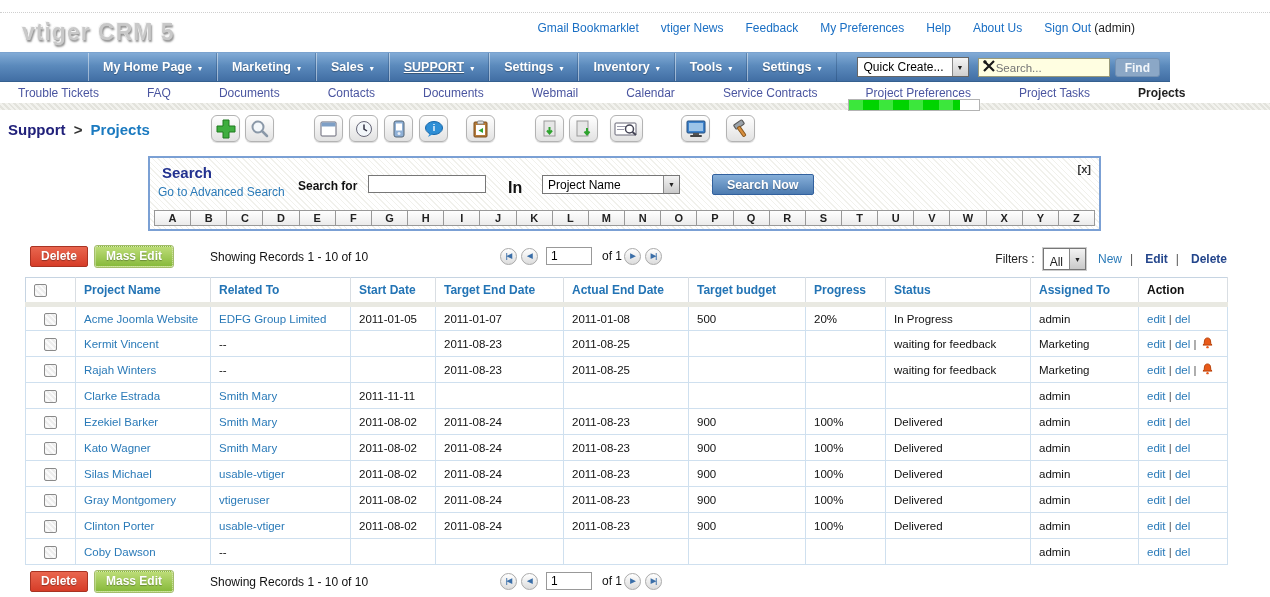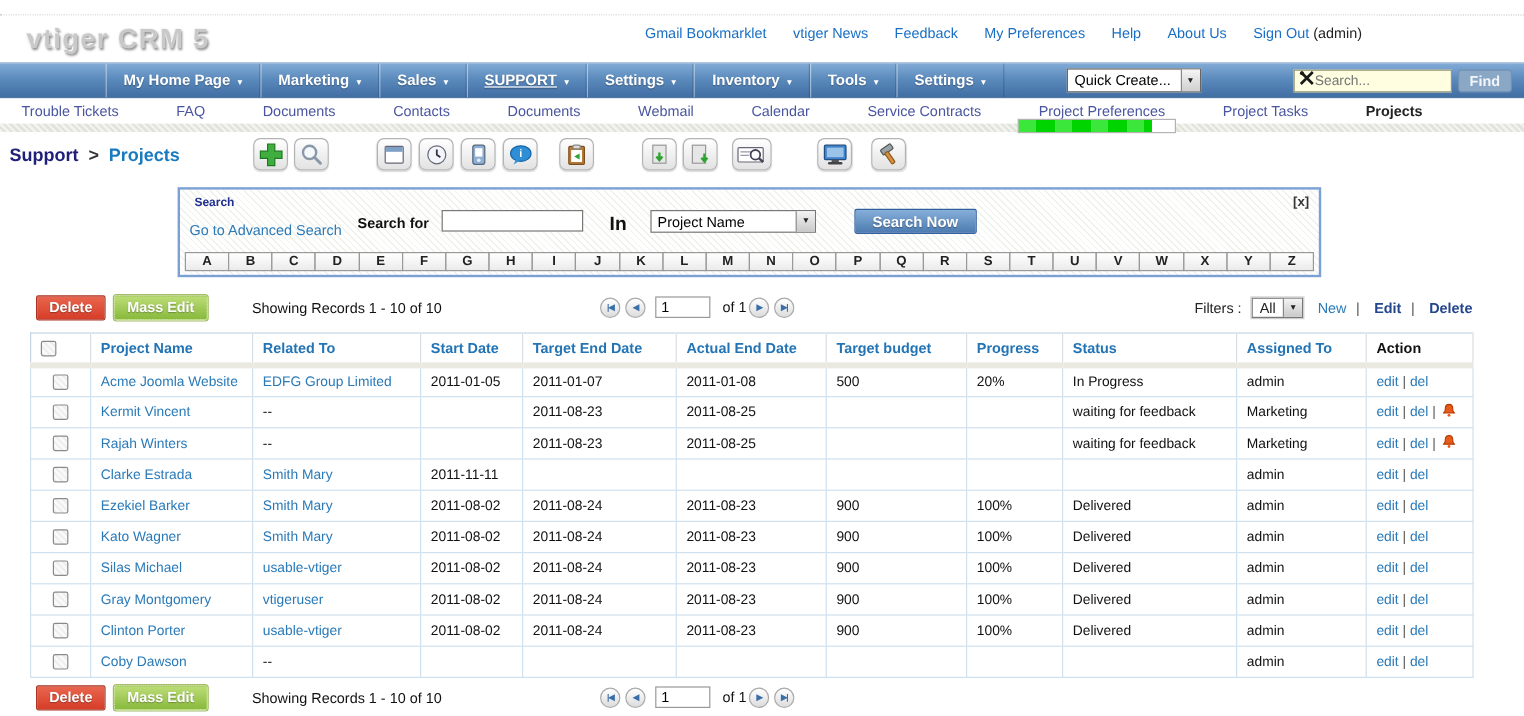--- a/index.html
+++ b/index.html
@@ -10,23 +10,23 @@
   
   .topstrip { position:absolute; left:0; top:0; width:1270px; height:13px; background:#fff; border-bottom:1px dotted #cfcfcf; }
   .brandrow { position:absolute; left:0; top:13px; width:1149px; height:39px; background:#fff; }
   .logo { position:absolute; left:22px; top:6px; font-size:23px; font-weight:bold; letter-spacing:1px;
     color:#c9c9c9; text-shadow:-1px -1px 0 #f5f5f5, 1px 2px 2px #8d8d8d; }
   .toplinks { position:absolute; right:14px; top:8px; font-size:12px; color:#1a6fc4; white-space:nowrap; }
   .toplink { color:#1a6fc4; margin-left:22px; cursor:pointer; }
   .admin-label { color:#222; }
 
   
-  .menubar { position:absolute; left:0; top:52px; width:1270px; height:30px;
+  .menubar { position:absolute; left:0; top:52px; width:1170px; height:30px;
     background:linear-gradient(#82abd6,#5b8abc 45%,#416ea4); border-top:1px solid #7ba3cf; border-bottom:1px solid #35608f;
-    display:flex; align-items:center;gap:32px; }
+    display:flex; align-items:center; }
   .menu-items { display:flex; height:100%; margin-left:88px; }
   .menu-item { display:flex; align-items:center; padding:0 14px; height:100%; cursor:pointer;
     border-left:1px solid rgba(255,255,255,.45); border-right:1px solid rgba(20,50,90,.28); }
   .menu-item .ml { color:#fff; font-weight:bold; font-size:12.5px; text-shadow:0 1px 1px rgba(0,0,0,.3); }
   .menu-item.active .ml { text-decoration:underline; }
   .menu-item .caret { color:#fff; font-size:8px; margin-left:6px; padding-top:2px; }
   .quick-create { margin-left:20px; height:20px; background:#fff; border:1px solid #666; display:flex; align-items:center; font-size:12px; cursor:pointer; }
   .quick-create .qc-label { padding:0 8px 0 6px; min-width:78px; }
   .quick-create .qc-btn { width:16px; height:100%; background:linear-gradient(#f5f5f5,#cfcfcf); border-left:1px solid #888; font-size:7px; display:flex; align-items:center; justify-content:center; color:#222; }
   .mb-search { position:absolute; right:10px; top:5px; display:flex; align-items:center; }
@@ -58,21 +58,21 @@
   .tool-btn:nth-child(4),.tool-btn:nth-child(5),.tool-btn:nth-child(6){margin-left:6px}
   .tool-btn:nth-child(7){margin-left:18px}.tool-btn:nth-child(8){margin-left:40px}
   .tool-btn:nth-child(9){margin-left:5px}.tool-btn:nth-child(10){margin-left:12px;width:33px}
   .tool-btn:nth-child(11){margin-left:38px}.tool-btn:nth-child(12){margin-left:16px}
   .hatchline2 { position:absolute; left:0; top:150px; width:1270px; height:6px;
     background:repeating-linear-gradient(45deg,#fafaf7 0 2px,#ececе6 2px 4px); }
 
   
   .search-panel { position:absolute; left:148px; top:156px; width:953px; height:75px;
     border:2px solid #7ba0d4; background:repeating-linear-gradient(45deg,#ffffff 0 3px,#f1f1ec 3px 4px); }
-  .sp-title { position:absolute; left:12px; top:6px; font-size:10px; font-weight:bold; color:#22318f;text-align:right; }
+  .sp-title { position:absolute; left:12px; top:6px; font-size:15px; font-weight:bold; color:#22318f;text-align:right; }
   .sp-adv { position:absolute; left:8px; top:27px; font-size:12px; color:#2a7ab8; cursor:pointer; }
   .sp-for { position:absolute; left:148px; top:21px; font-size:12px; font-weight:bold; color:#111; }
   .sp-input { position:absolute; left:218px; top:17px; width:118px; height:18px; border:1px solid #777; font-size:12px; padding:0 3px; background:#fff; font-family:"Liberation Sans",sans-serif; }
   .sp-in { position:absolute; left:358px; top:21px; font-size:16px; font-weight:bold; color:#111; }
   .sp-select { position:absolute; left:392px; top:17px; width:138px; height:19px; background:#fff; border:1px solid #777; display:flex; align-items:center; font-size:12px; cursor:pointer; }
   .sp-select .sel-label { flex:1; padding:0 5px; }
   .sel-btn { width:16px; height:100%; background:linear-gradient(#f3f3f3,#c9c9c9); border-left:1px solid #888; font-size:7px; display:flex; align-items:center; justify-content:center; color:#222; }
   .sp-go { position:absolute; left:562px; top:16px; height:21px; padding:0 14px; background:linear-gradient(#86afd9,#4d7bb0); border:1px solid #32619e; border-radius:2px; color:#fff; font-weight:bold; font-size:12.5px; text-shadow:0 1px 1px rgba(0,0,0,.35); cursor:pointer; font-family:"Liberation Sans",sans-serif; }
   .sp-close { position:absolute; right:8px; top:5px; font-size:11px; font-weight:bold; color:#333; cursor:pointer; }
   .alphabet { position:absolute; left:4px; top:52px; width:941px; height:16px; display:flex; }
@@ -85,21 +85,21 @@
   .controls.top { top:243px; } .controls.bottom { top:568px; }
   .btn-delete { position:absolute; left:30px; top:3px; padding:2px 10px 3px; background:linear-gradient(#e9664f,#d63d28); border:1px solid #a93323; border-radius:2px; color:#fff; font-weight:bold; font-size:12px; text-shadow:0 1px 1px rgba(0,0,0,.35); cursor:pointer; font-family:"Liberation Sans",sans-serif; }
   .btn-massedit { position:absolute; left:95px; top:3px; padding:2px 10px 3px; background:linear-gradient(#bcdc77,#88ba3c); border:1px dotted #d9e8b8; outline:1px solid #a3bd6a; border-radius:2px; color:#fff; font-weight:bold; font-size:12px; text-shadow:0 1px 1px rgba(0,0,0,.3); cursor:pointer; font-family:"Liberation Sans",sans-serif; }
   .showing { position:absolute; left:210px; top:7px; font-size:12px; color:#111; }
   .pager { position:absolute; left:500px; top:4px; display:flex; align-items:center; }
   .pg-btn { width:17px; height:17px; border:1px solid #aaa; border-radius:50%; background:linear-gradient(#ffffff,#dcdcdc);
     color:#3a6ea8; font-size:7px; font-weight:bold; display:flex; align-items:center; justify-content:center; margin-right:4px; cursor:pointer; letter-spacing:-1px; }
   .pg-input { width:46px; height:18px; border:1px solid #999; font-size:12px; padding:0 4px; margin:0 4px; font-family:"Liberation Sans",sans-serif; }
   .pg-of { font-size:12px; color:#111; margin:0 2px 0 6px; }
   .filters { position:absolute; right:43px; top:5px; display:flex; align-items:center; font-size:12px; color:#222; }
-  .filter-select { margin-left:8px; height:17px; background:#fff; border:1px solid #777; outline:1px solid #ccc; display:flex; align-items:center; cursor:pointer; }
+  .filter-select { margin-left:8px; height:22px; background:#fff; border:1px solid #777; outline:1px solid #ccc; display:flex; align-items:flex-end; cursor:pointer; }
   .filter-select .sel-label { padding:0 6px; }
   .flink { margin-left:12px; cursor:pointer; font-weight:bold; }
   .flink.new { color:#2a7ab8; font-weight:normal; }
   .flink.dark { color:#24468c; }
   .fsep { margin-left:8px; color:#555; }
 
   
   table.list { position:absolute; left:25px; top:277px; width:1202px; border-collapse:collapse; table-layout:fixed; background:#fff; border:1px solid #c6d4e2; }
   table.list th { font-size:12px; font-weight:bold; color:#2374b5; text-align:left; padding:5px 8px; height:25px;
     border-right:1px solid #d9dee3; border-bottom:5px solid #e9e9e2; background:#fff; cursor:pointer; white-space:nowrap; }

